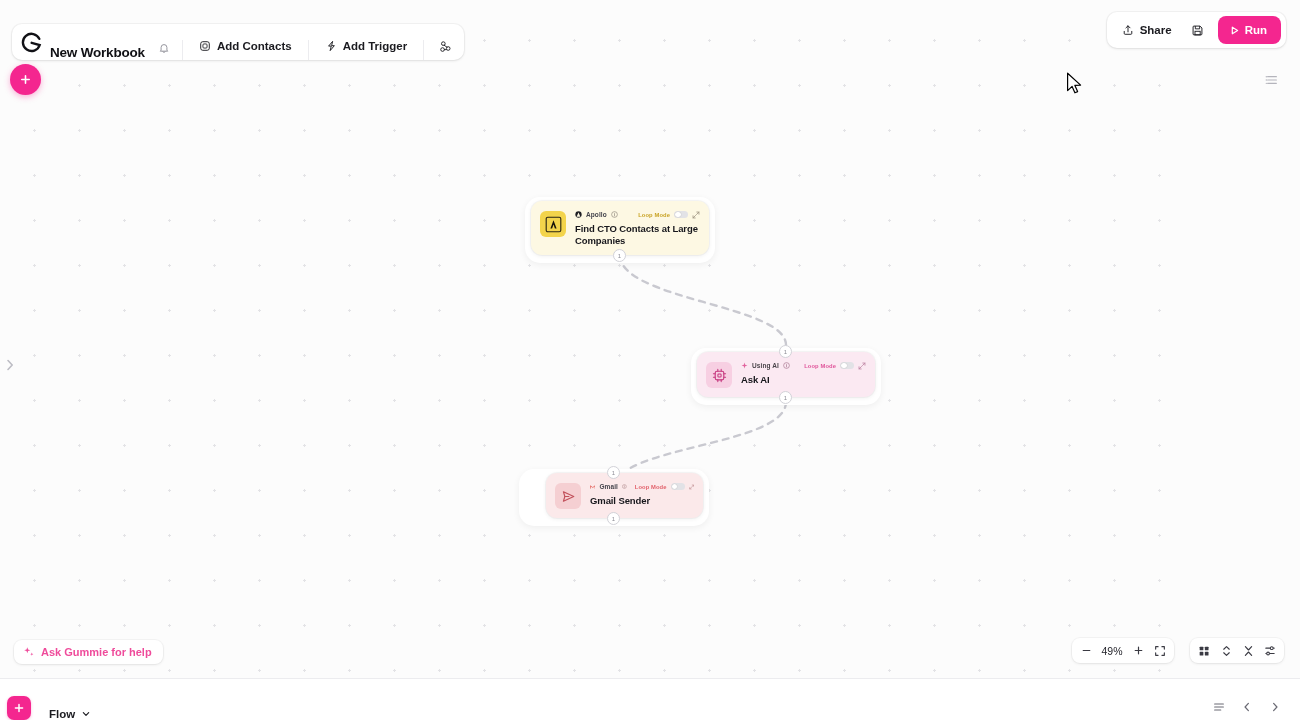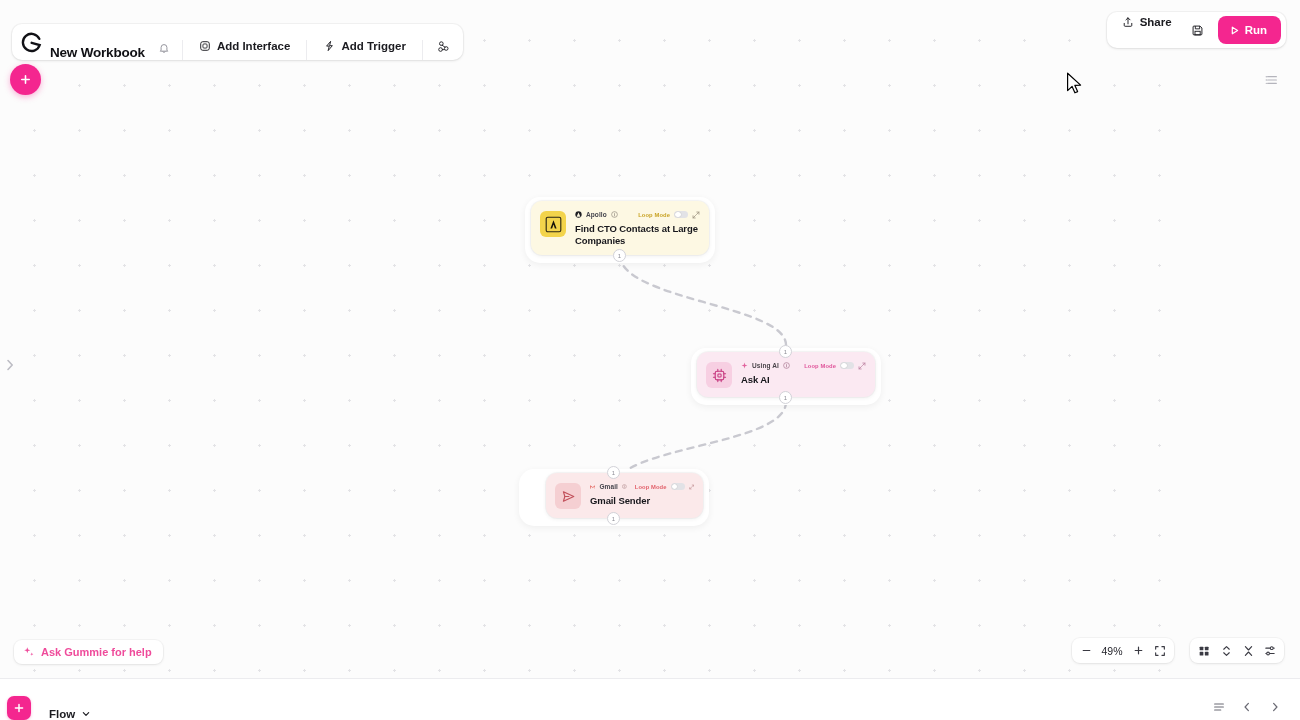--- a/index.html
+++ b/index.html
@@ -95,21 +95,21 @@
     align-items: center;
     gap: 2px;
     background: #ffffff;
     border-radius: 10px;
     box-shadow: 0 1px 3px rgba(0,0,0,.09), 0 0 0 1px rgba(0,0,0,.035);
     padding: 0 5px;
     z-index: 40;
   }
   .share-btn {
     height: 28px;
-    display: flex; align-items: flex-start; gap: 6px;
+    display: flex; align-items: center; gap: 6px;
     padding: 0 10px;
     border-radius: 7px;
     font-size: 11.5px;
     font-weight: bold;
     color: #1b1b20;
     cursor: pointer;
   }
   .save-btn {
     width: 28px; height: 28px;
     display: flex; align-items: center; justify-content: center;
@@ -557,21 +557,21 @@
         <path d="M3.6 9.6 V6.4 a3.4 3.4 0 0 1 6.8 0 V9.6 l1 1.1 H2.6 Z" fill="none" stroke="#8b8b94" stroke-width="1.05" stroke-linejoin="round"></path>
         <path d="M5.8 11.4 a1.3 1.3 0 0 0 2.4 0" fill="none" stroke="#8b8b94" stroke-width="1.05" stroke-linecap="round"></path>
       </svg>
     </div>
     <div class="tb-sep"></div>
     <button class="tb-btn">
       <svg width="12" height="12" viewBox="0 0 14 14">
         <rect x="2" y="2" width="10" height="10" rx="2.4" fill="none" stroke="#1b1b20" stroke-width="1.1"></rect>
         <rect x="4.6" y="4.6" width="4.8" height="4.8" rx="1.1" fill="none" stroke="#1b1b20" stroke-width="1"></rect>
       </svg>
-      <span>Add Interface</span>
+      <span>Add Contacts</span>
     </button>
     <div class="tb-sep"></div>
     <button class="tb-btn">
       <svg width="12" height="12" viewBox="0 0 14 14">
         <path d="M8.9 1.6 L4.2 7.1 h3.1 l-1.3 5.3 L10.9 6.6 H7.7 Z" fill="none" stroke="#1b1b20" stroke-width="1.1" stroke-linejoin="round"></path>
       </svg>
       <span>Add Trigger</span>
     </button>
     <div class="tb-sep"></div>
     <div class="tb-icon-btn">

